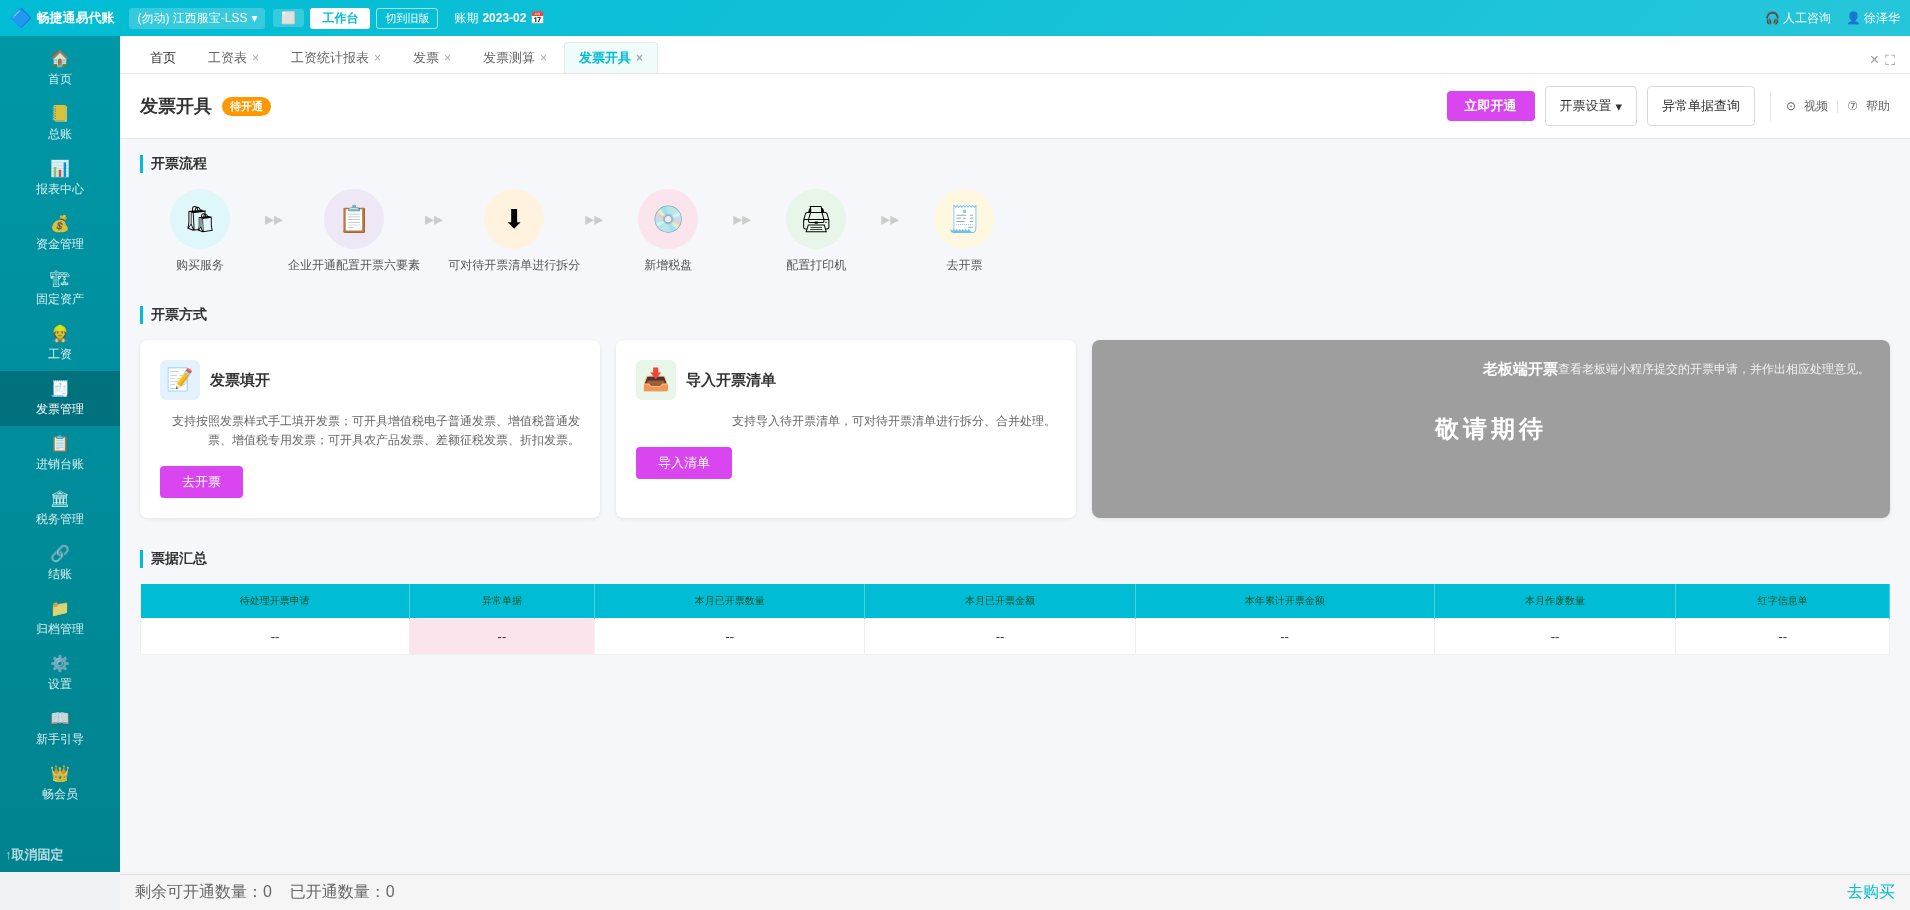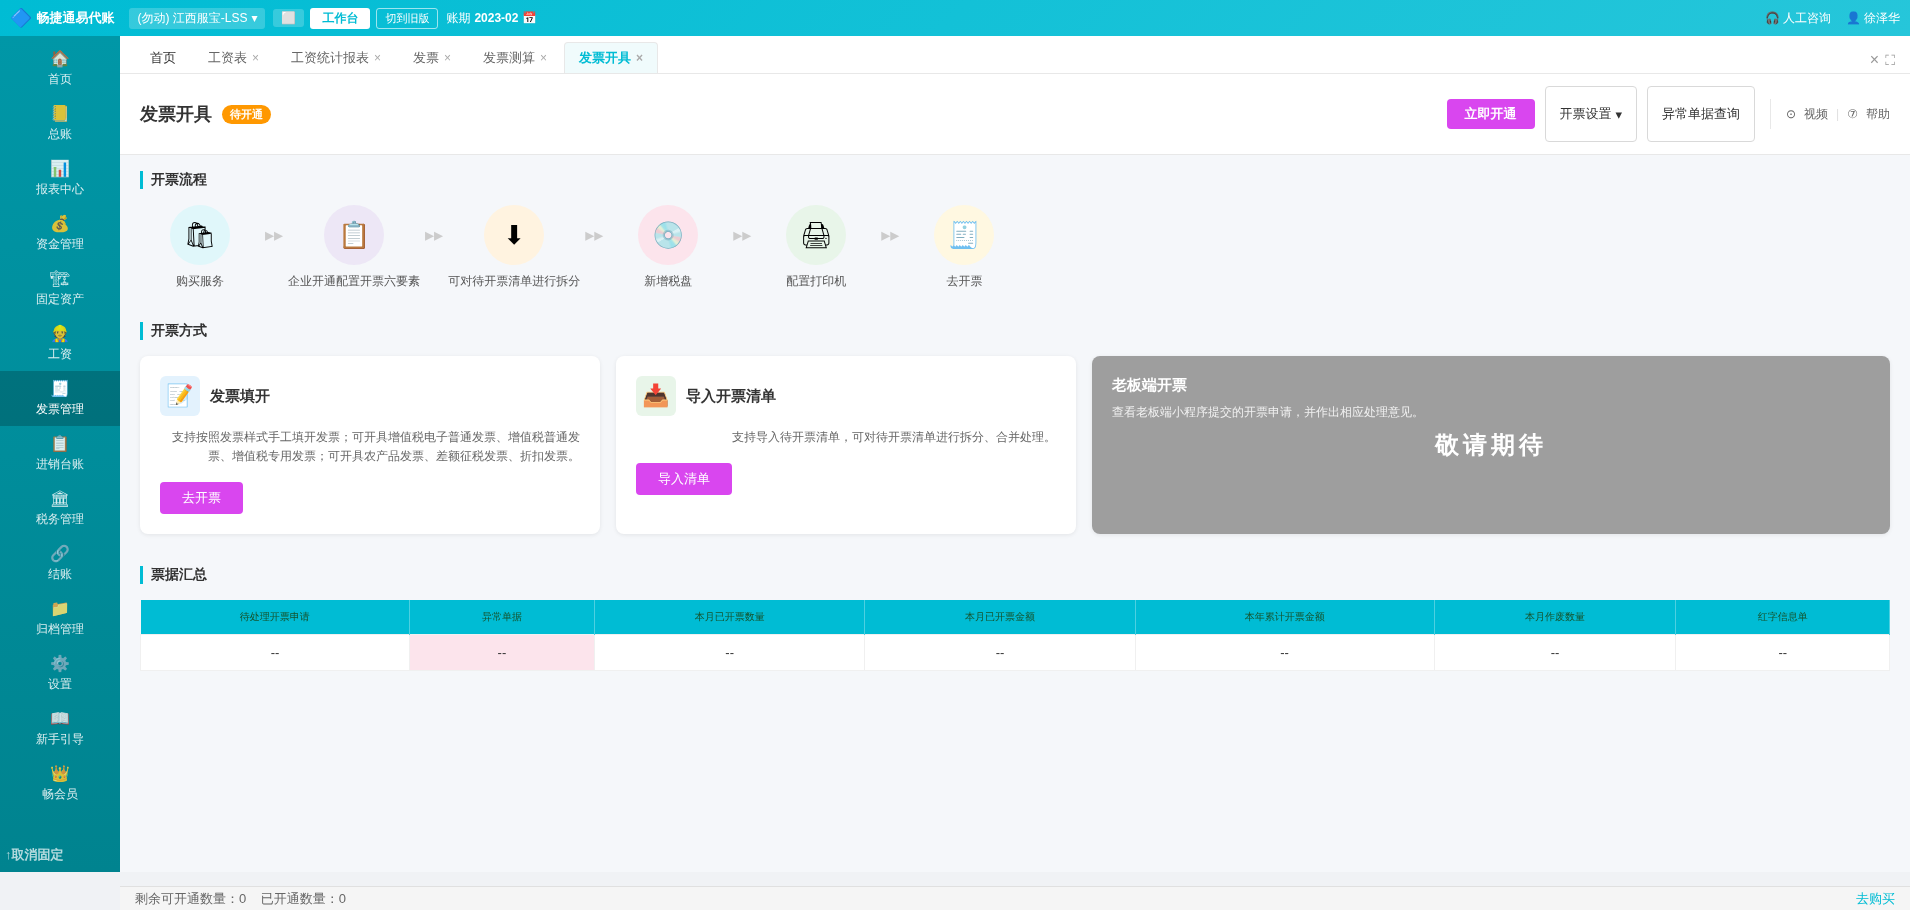--- a/index.html
+++ b/index.html
@@ -13,21 +13,21 @@
       align-items: center;
       padding: 0 10px;
       color: white;
       font-size: 12px;
     }
     .top-bar-logo { font-size: 13px; font-weight: bold; margin-right: 15px; display: flex; align-items: center; gap: 4px; }
     .top-bar-company { background: rgba(255,255,255,0.2); border-radius: 3px; padding: 2px 8px; margin-right: 8px; font-size: 12px; display: flex; align-items: center; gap: 4px; }
     .top-bar-icons { display: flex; gap: 6px; align-items: center; }
     .top-bar-icon-btn { background: rgba(255,255,255,0.2); border: none; color: white; padding: 2px 8px; border-radius: 3px; cursor: pointer; font-size: 12px; }
     .top-bar-workbench { background: #fff; color: #00bcd4; border: none; padding: 2px 12px; border-radius: 3px; cursor: pointer; font-size: 12px; font-weight: bold; }
-    .top-bar-period { display: flex; align-items: center; gap: 4px; font-size: 12px; margin-left: 2px; }
+    .top-bar-period { display: flex; align-items: center; gap: 4px; font-size: 12px; margin-left: 10px; }
     .top-bar-right { margin-left: auto; display: flex; align-items: center; gap: 15px; font-size: 12px; }
     .top-bar-btn-outline { background: transparent; border: 1px solid rgba(255,255,255,0.6); color: white; padding: 2px 8px; border-radius: 3px; cursor: pointer; font-size: 11px; }
 
     
     .tab-bar {
       height: 38px;
       background: #fff;
       border-bottom: 1px solid #e8e8e8;
       display: flex;
       align-items: flex-end;
@@ -92,21 +92,21 @@
       padding: 12px 20px;
       border-bottom: 1px solid #e8e8e8;
       display: flex;
       align-items: center;
       justify-content: space-between;
     }
     .page-title { font-size: 18px; font-weight: bold; color: #333; display: flex; align-items: center; gap: 10px; }
     .status-badge { background: #ff9800; color: white; font-size: 11px; padding: 2px 8px; border-radius: 10px; }
     .page-header-actions { display: flex; align-items: center; gap: 10px; }
     .btn-primary { background: #d946ef; color: white; border: none; padding: 6px 18px; border-radius: 4px; cursor: pointer; font-size: 13px; font-weight: bold; }
-    .btn-outline { background: white; color: #333; border: 1px solid #d9d9d9; padding: 18px 14px; border-radius: 4px; cursor: pointer; font-size: 13px; display: flex; align-items: center; gap: 4px; }
+    .btn-outline { background: white; color: #333; border: 1px solid #d9d9d9; padding: 10px 14px; border-radius: 4px; cursor: pointer; font-size: 13px; display: flex; align-items: center; gap: 4px; }
     .header-right-icons { display: flex; align-items: center; gap: 8px; color: #666; font-size: 12px; }
 
     
     .section { padding: 16px 20px; }
     .section-title { font-size: 14px; font-weight: bold; color: #333; margin-bottom: 16px; border-left: 3px solid #00bcd4; padding-left: 8px; }
 
     
     .flow-steps { display: flex; align-items: center; gap: 0; }
     .flow-step { display: flex; flex-direction: column; align-items: center; gap: 8px; min-width: 120px; }
     .flow-step .step-icon { width: 60px; height: 60px; border-radius: 50%; display: flex; align-items: center; justify-content: center; font-size: 24px; }
@@ -130,21 +130,21 @@
       box-shadow: 0 1px 4px rgba(0,0,0,0.08);
     }
     .invoice-card-old {
       background: #9e9e9e;
       border-radius: 8px;
       padding: 20px;
       flex: 1;
       box-shadow: 0 1px 4px rgba(0,0,0,0.08);
       position: relative;
       display: flex;
-      flex-direction: column;
+      justify-content: flex-end;
     }
     .card-header { display: flex; align-items: center; gap: 10px; margin-bottom: 12px; }
     .card-icon { width: 40px; height: 40px; border-radius: 6px; display: flex; align-items: center; justify-content: center; font-size: 20px; }
     .card-icon-fill { background: #e3f2fd; }
     .card-icon-import { background: #e8f5e9; }
     .card-title { font-size: 15px; font-weight: bold; color: #333; }
     .card-desc { font-size: 12px; color: #666; line-height: 1.6; margin-bottom: 16px; flex: 1; text-align: right; }
     .btn-green { background: #d946ef; color: white; border: none; padding: 7px 22px; border-radius: 4px; cursor: pointer; font-size: 13px; display: inline-block; }
     .coming-soon-overlay {
       position: absolute; top: 0; left: 0; right: 0; bottom: 0;
@@ -175,27 +175,27 @@
       border: 1px solid #f0f0f0;
     }
     .summary-table td.highlight { background: #fce4ec; }
 
     
     .bottom-bar {
       position: fixed;
       bottom: 0;
       left: 120px;
       right: 0;
-      height: 24px;
+      height: 36px;
       background: #f5f5f5;
       border-top: 1px solid #e0e0e0;
       display: flex;
       align-items: center;
       padding: 0 15px;
-      font-size: 13px;
+      font-size: 16px;
       color: #666;
       justify-content: space-between;
     }
     .bottom-link { color: #00bcd4; cursor: pointer; text-decoration: none; }
 
     
     .divider { width: 1px; height: 30px; background: #e8e8e8; margin: 0 5px; }
     .close-icon { color: #aaa; font-size: 12px; cursor: pointer; }
   </style>
 </head>

